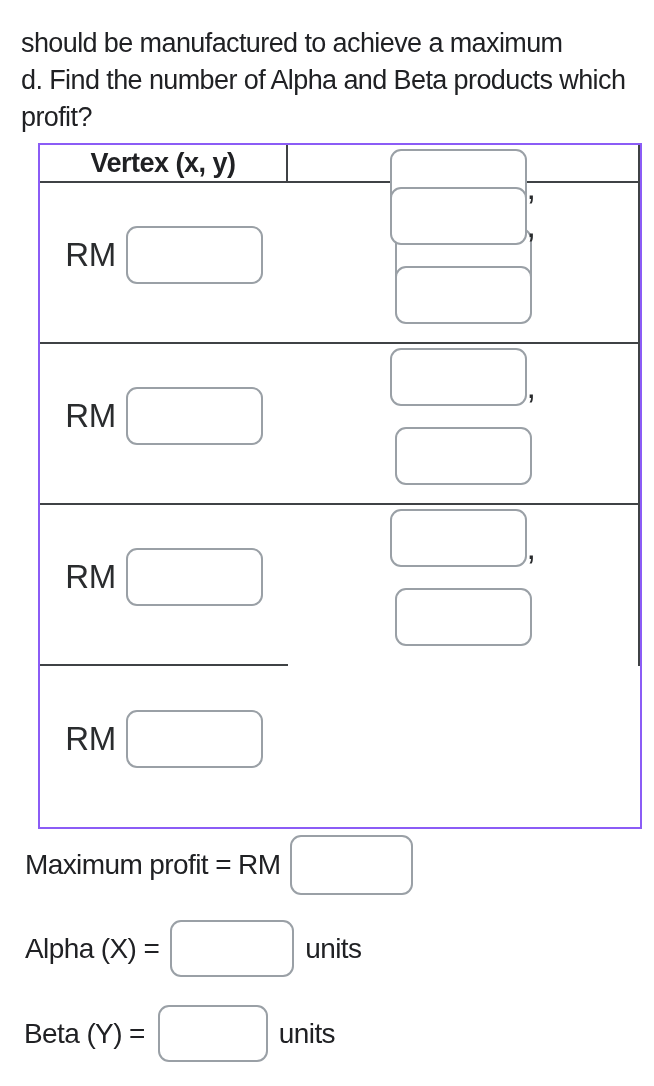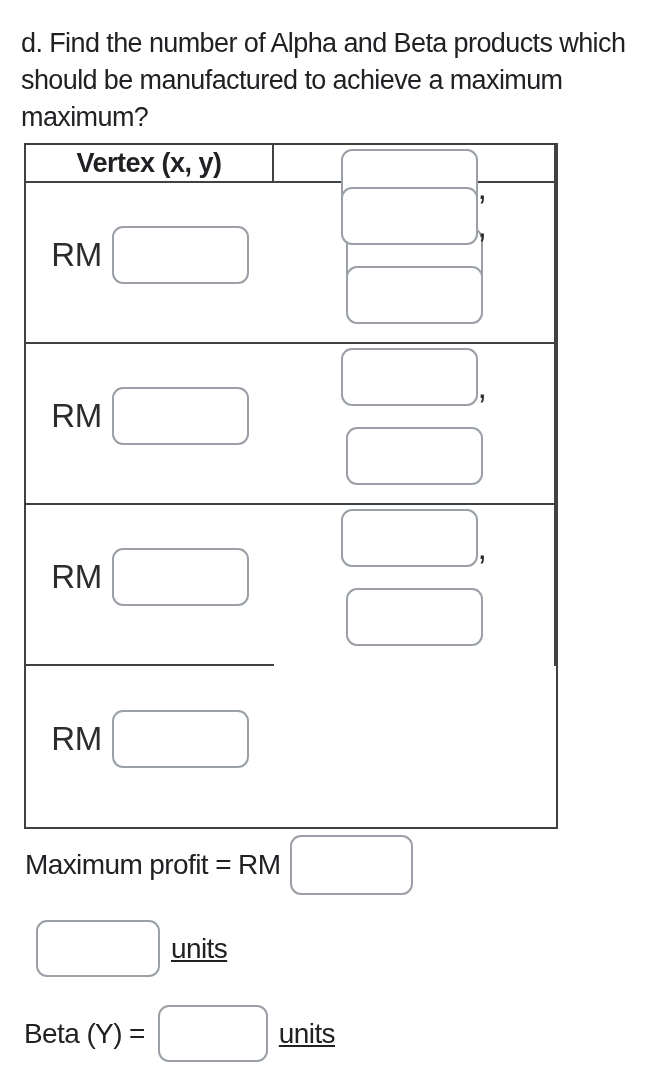--- a/index.html
+++ b/index.html
@@ -23,24 +23,24 @@
     margin: 25px 6px 0 21px;
     font-size: 27px;
     line-height: 37px;
     letter-spacing: -0.6px;
   }
   .question .qline {
     white-space: nowrap;
   }
   
   .vtable {
-    margin: 7px 0 0 24px;
-    width: 534px;
-    box-sizing: border-box;
-    border: 2px solid #404040;
+    margin: 7px 0 0 38px;
+    width: 604px;
+    box-sizing: border-box;
+    border: 2px solid #8b5cf6;
     display: grid;
     grid-template-columns: 248px 1fr;
     grid-template-rows: 38px repeat(4, 161px);
   }
   .hcell {
     display: flex;
     align-items: center;
     justify-content: center;
     font-weight: bold;
     font-size: 27px;
@@ -104,31 +104,31 @@
     font-size: 28px;
     letter-spacing: -0.6px;
   }
   .srow .slabel { white-space: nowrap; }
   .srow.max { margin-top: 6px; }
   .srow.max input.blank { width: 123px; height: 60px; margin-left: 10px; }
   .srow.alpha { margin-top: 25px; }
   .srow.alpha input.blank { width: 124px; height: 57px; margin-left: 11px; }
   .srow.beta { margin-top: 28px; margin-left: 24px; }
   .srow.beta input.blank { width: 110px; height: 57px; margin-left: 13px; }
-  .units { margin-left: 11px; white-space: nowrap; text-decoration: underline; }
+  .units { margin-left: 11px; white-space: nowrap; }
 </style>
 </head>
 <body>
 
 <div class="page">
 
   <div class="question">
+    <div class="qline">should be manufactured to achieve a maximum</div>
     <div class="qline">d. Find the number of Alpha and Beta products which</div>
-    <div class="qline">should be manufactured to achieve a maximum</div>
-    <div class="qline">maximum?</div>
+    <div class="qline">profit?</div>
   </div>
 
   <div class="vtable">
     <div class="hcell vhead">Vertex (x, y)</div>
 
     <div class="vcell">
       <div class="vline1">
         <input class="blank" type="text" value="" style="">
         <span class="comma">,</span>
       </div>
@@ -183,20 +183,21 @@
       <input class="blank" type="text" value="" style="">
     </div>
   </div>
 
   <div class="srow max">
     <span class="slabel">Maximum profit = RM</span>
     <input class="blank" type="text" value="" style="">
   </div>
 
   <div class="srow alpha">
+    <span class="slabel">Alpha (X) =</span>
     <input class="blank" type="text" value="" style="">
     <span class="units">units</span>
   </div>
 
   <div class="srow beta">
     <span class="slabel">Beta (Y) =</span>
     <input class="blank" type="text" value="" style="">
     <span class="units">units</span>
   </div>
 

